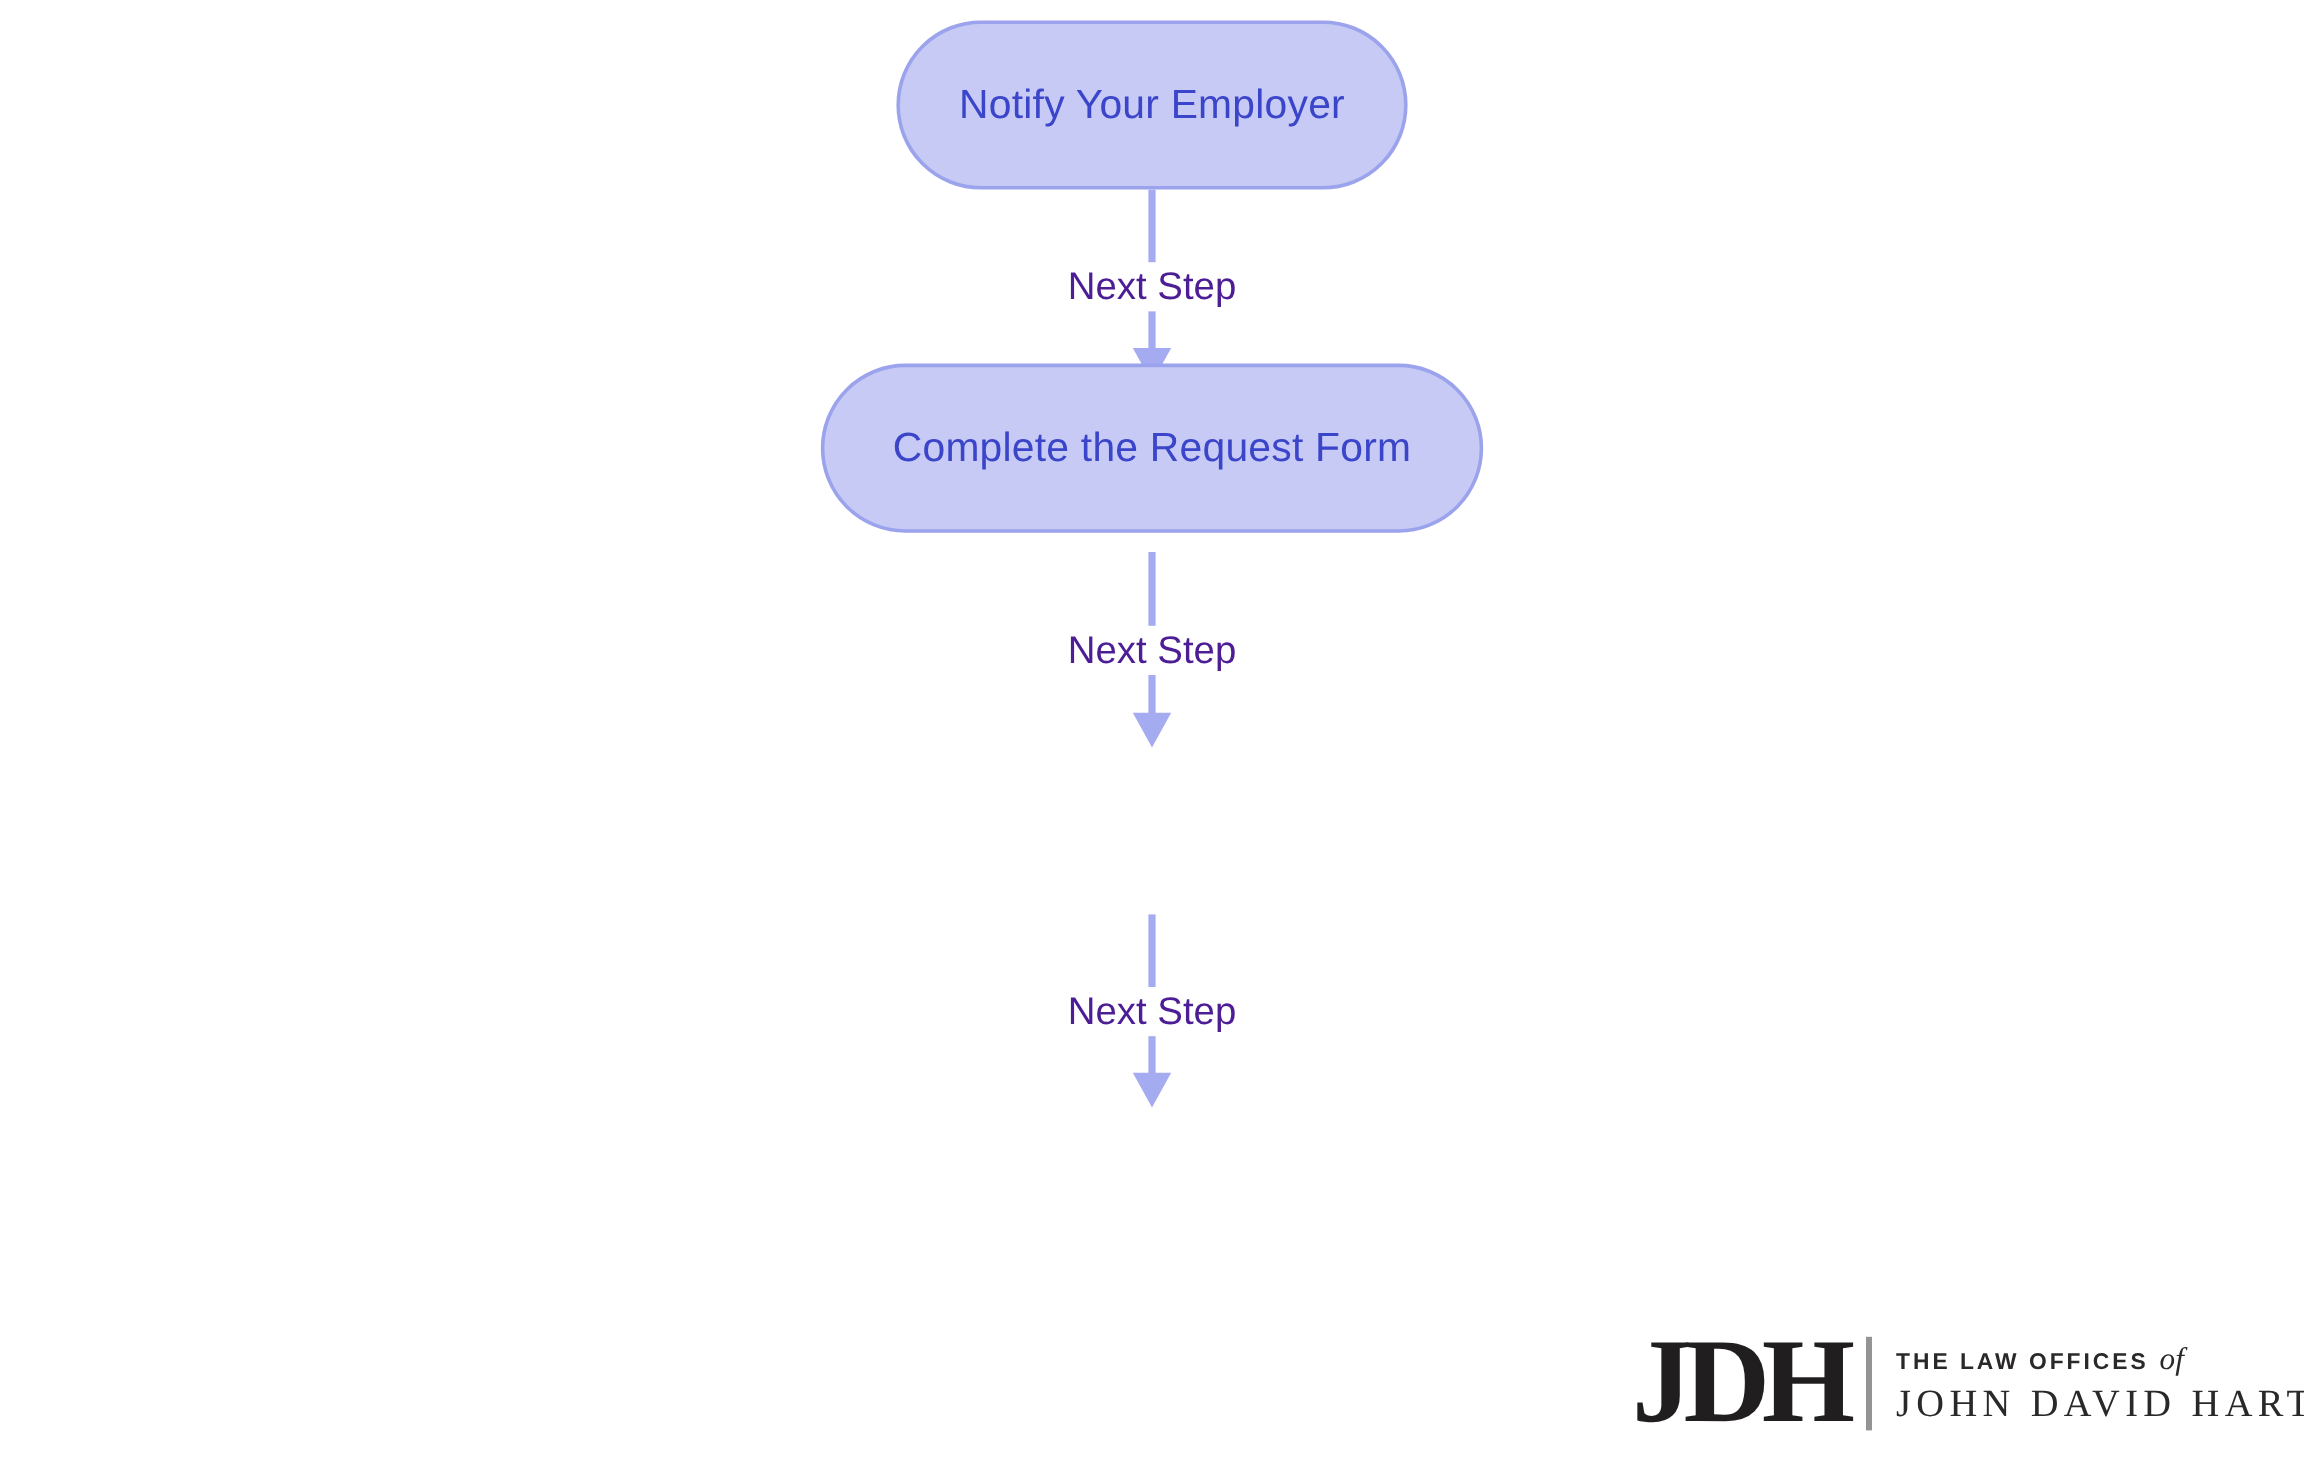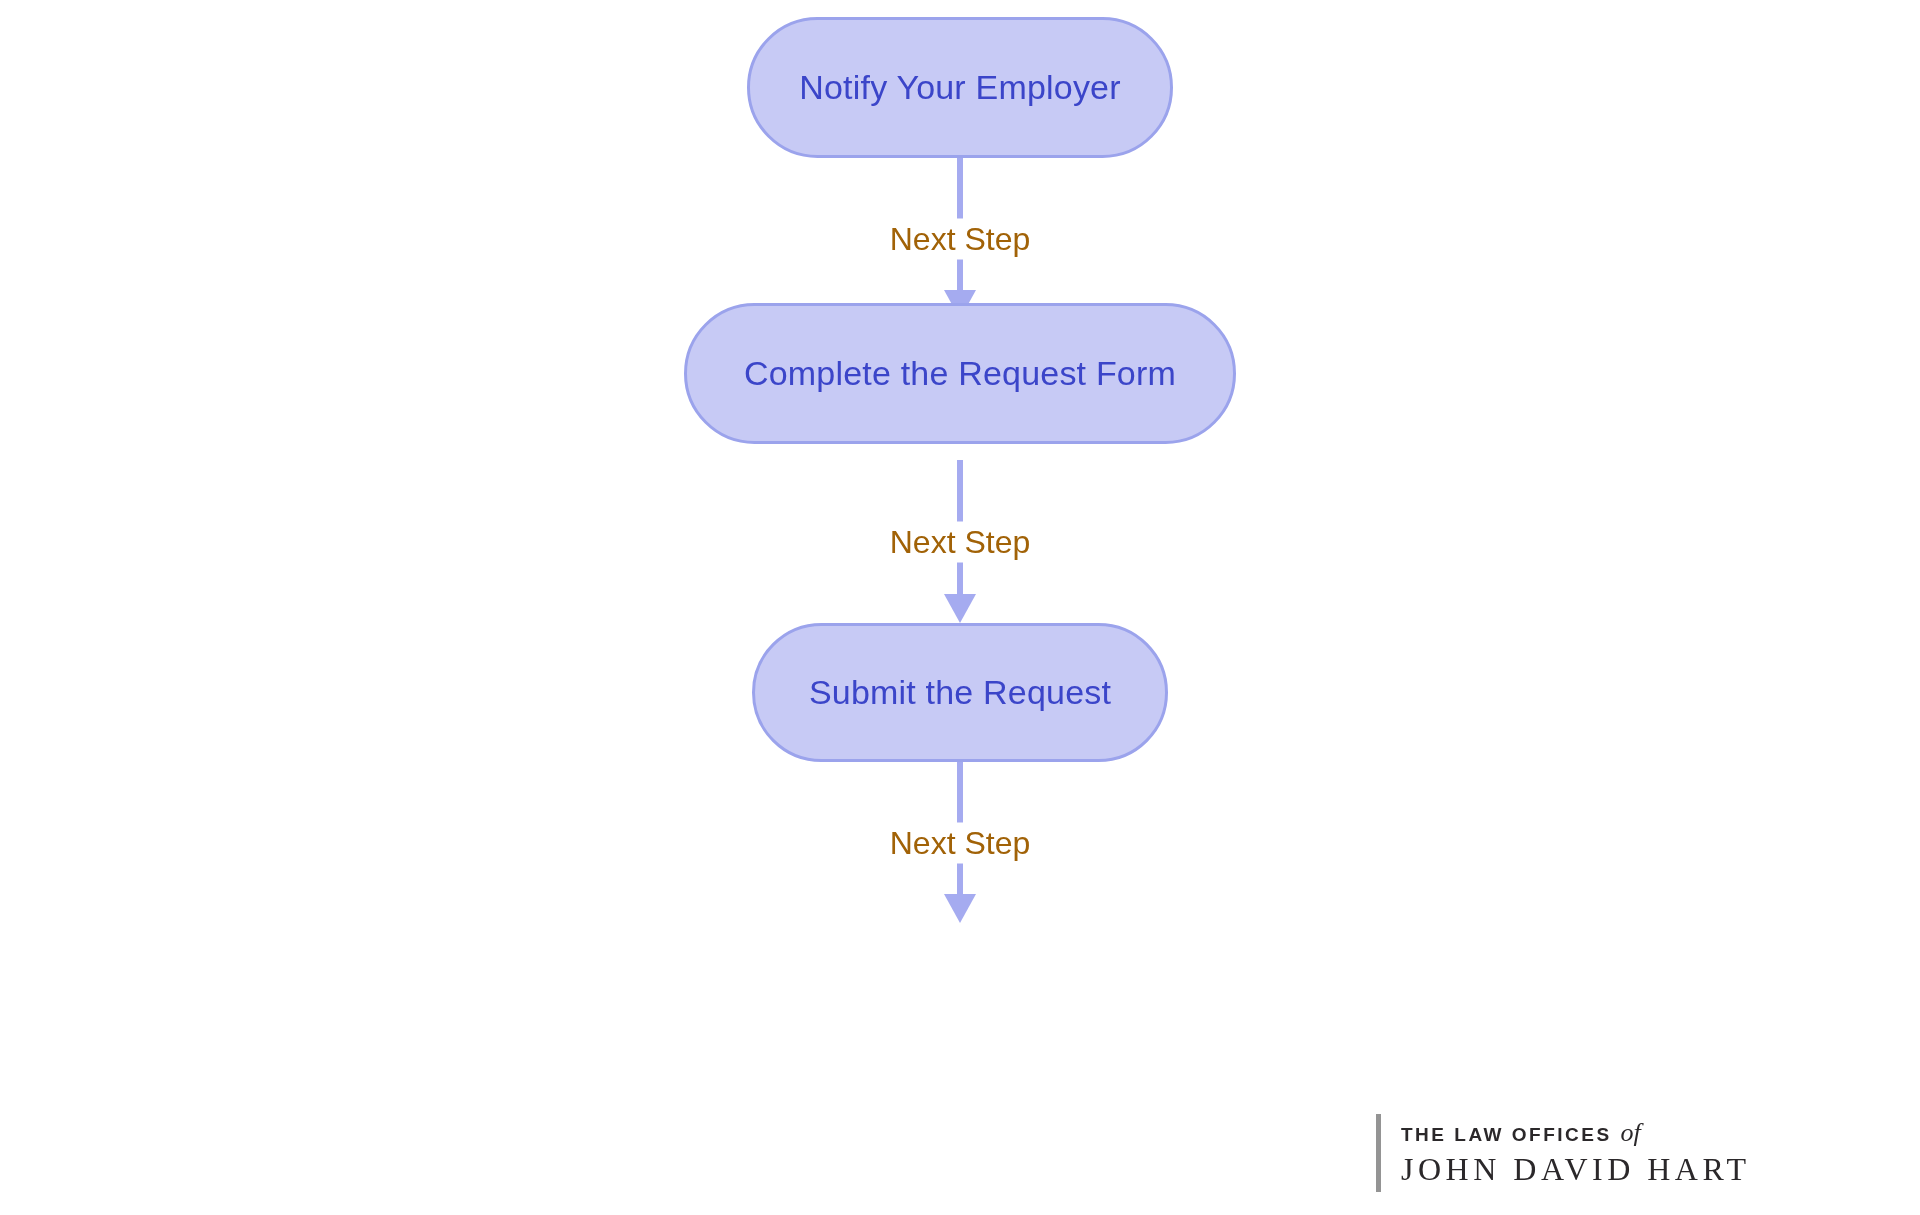--- a/index.html
+++ b/index.html
@@ -53,21 +53,21 @@
     border-right: 16px solid transparent;
     border-top: 29px solid #a5abf0;
   }
   .edge-label {
     position: absolute;
     left: 50%;
     top: 50%;
     transform: translate(-50%, -50%);
     background: #ffffff;
     padding: 2px 8px;
-    color: #a16207;
+    color: #4c1d95;
     font-size: 32px;
     white-space: nowrap;
   }
 
   
   .logo {
     position: absolute;
     left: 1360px;
     top: 1102px;
     height: 102px;
@@ -136,32 +136,30 @@
   <div class="flow-node node-2">
     <span>Complete the Request Form</span>
   </div>
 
   <div class="connector conn-2">
     <div class="connector-line"></div>
     <div class="connector-arrowhead"></div>
     <div class="edge-label">Next Step</div>
   </div>
 
-  <div class="flow-node node-3">
-    <span>Submit the Request</span>
-  </div>
 
   <div class="connector conn-3">
     <div class="connector-line"></div>
     <div class="connector-arrowhead"></div>
     <div class="edge-label">Next Step</div>
   </div>
 
 
   <div class="logo">
+    <div class="logo-monogram">JDH</div>
     <div class="logo-divider"></div>
     <div class="logo-text">
       <div class="logo-tagline">
         <span>THE LAW OFFICES</span>
         <span class="of">of</span>
       </div>
       <div class="logo-name">JOHN DAVID HART</div>
     </div>
   </div>
 

